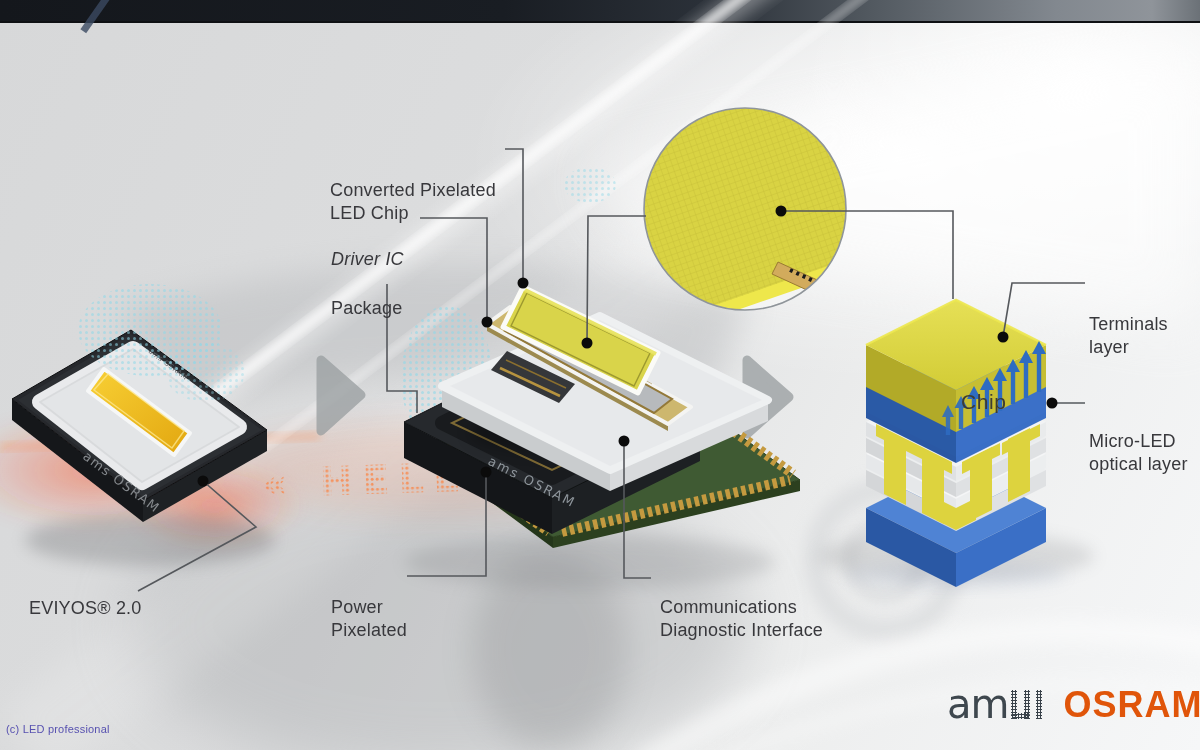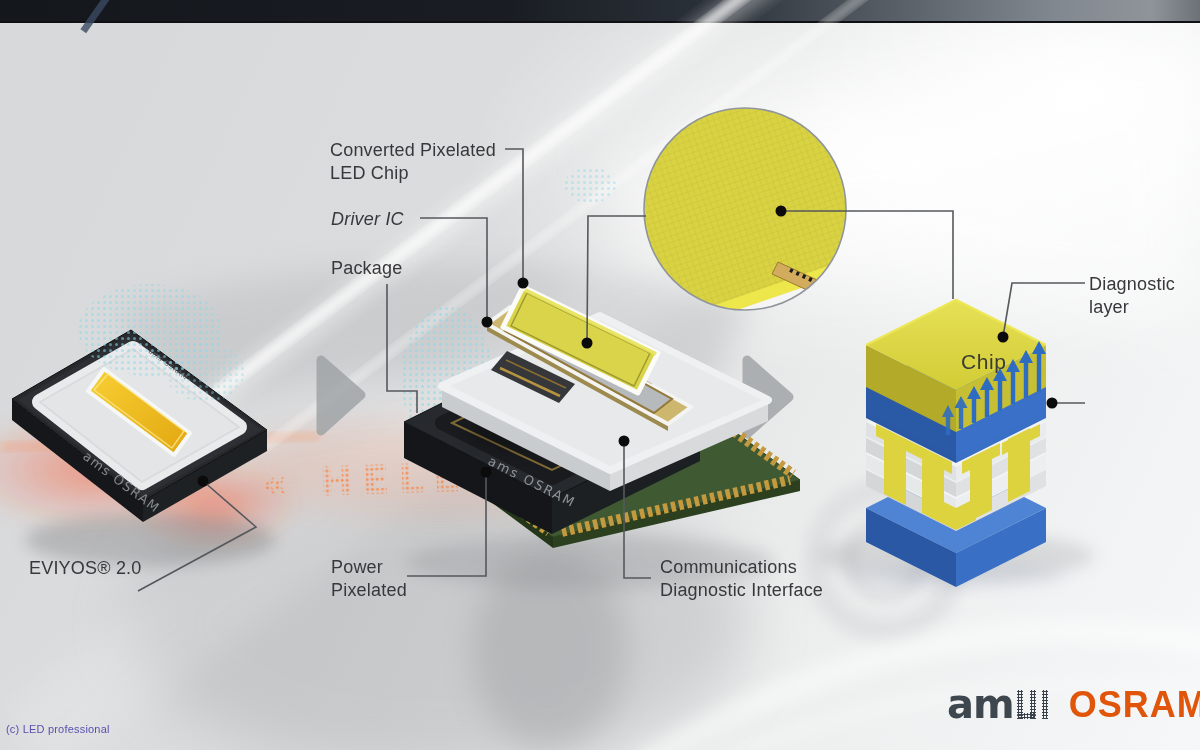--- a/index.html
+++ b/index.html
@@ -4,29 +4,29 @@
 <style>
   html,body{margin:0;padding:0;background:#222;}
   .stage{
     position:relative;width:1200px;height:750px;overflow:hidden;
     background:linear-gradient(115deg,#d7d8d9 0%,#dcddde 40%,#eceded 70%,#f6f7f8 100%);
     font-family:"Liberation Sans",sans-serif;
   }
   .scene-svg{position:absolute;left:0;top:0;}
   .lbl{
     position:absolute;color:#38383c;font-size:18px;line-height:1.25;
-    white-space:pre-line;letter-spacing:.2px;
+    white-space:pre-line;letter-spacing:.2px;margin-top:40px;
   }
   .lbl-light{font-size:21px;letter-spacing:.6px;color:#3c3c34;}
   .copyright{
     position:absolute;left:6px;top:723px;font-size:11px;color:#5751b0;letter-spacing:.2px;
   }
   .brandbar{position:absolute;left:947px;top:676px;height:44px;display:flex;align-items:flex-end;}
   .ams-am{
-    font-family:"DejaVu Sans",sans-serif;font-weight:bold;font-size:40px;line-height:.8;
+    font-family:"DejaVu Sans",sans-serif;font-weight:normal;font-size:40px;line-height:.8;
     color:#3e474e;letter-spacing:-1px;
   }
   .ams-glyph{position:relative;width:32px;height:29px;margin-left:3px;margin-bottom:1px;}
   .dotpat{position:absolute;background-image:radial-gradient(circle,#39424a 1.05px,transparent 1.2px);background-size:3px 3px;}
   .g-u-l{left:0;top:0;width:6px;height:29px;}
   .g-u-r{left:13px;top:0;width:6px;height:29px;}
   .g-u-b{left:0;top:23px;width:19px;height:6px;border-radius:0 0 6px 6px;}
   .g-i{left:25px;top:0;width:6px;height:29px;}
   .osram{
     margin-left:20px;font-family:"Liberation Sans",sans-serif;font-weight:bold;
@@ -337,22 +337,24 @@
 
 <div class="lbl" style="left:330px;top:139px;">Converted Pixelated
 LED Chip</div>
 <div class="lbl" style="left:331px;top:208px;font-style:italic;">Driver IC</div>
 <div class="lbl" style="left:331px;top:257px;text-align:center;">Package</div>
 <div class="lbl" style="left:331px;top:556px;">Power
 Pixelated</div>
 <div class="lbl" style="left:660px;top:556px;">Communications
 Diagnostic Interface</div>
 <div class="lbl" style="left:29px;top:557px;">EVIYOS® 2.0</div>
-<div class="lbl" style="left:1089px;top:273px;">Diagnostic
+<div class="lbl" style="left:1089px;top:273px;">Terminals
 layer</div>
+<div class="lbl" style="left:1089px;top:390px;">Micro-LED
+optical layer</div>
 <div class="lbl lbl-light" style="left:961px;top:349px;">Chip</div>
 
 <div class="brandbar">
   <span class="ams-am">am</span>
   <span class="ams-glyph">
     <span class="dotpat g-u-l"></span>
         <span class="dotpat g-u-r"></span>
     <span class="dotpat g-u-b"></span>
         <span class="dotpat g-i"></span>
   </span>

